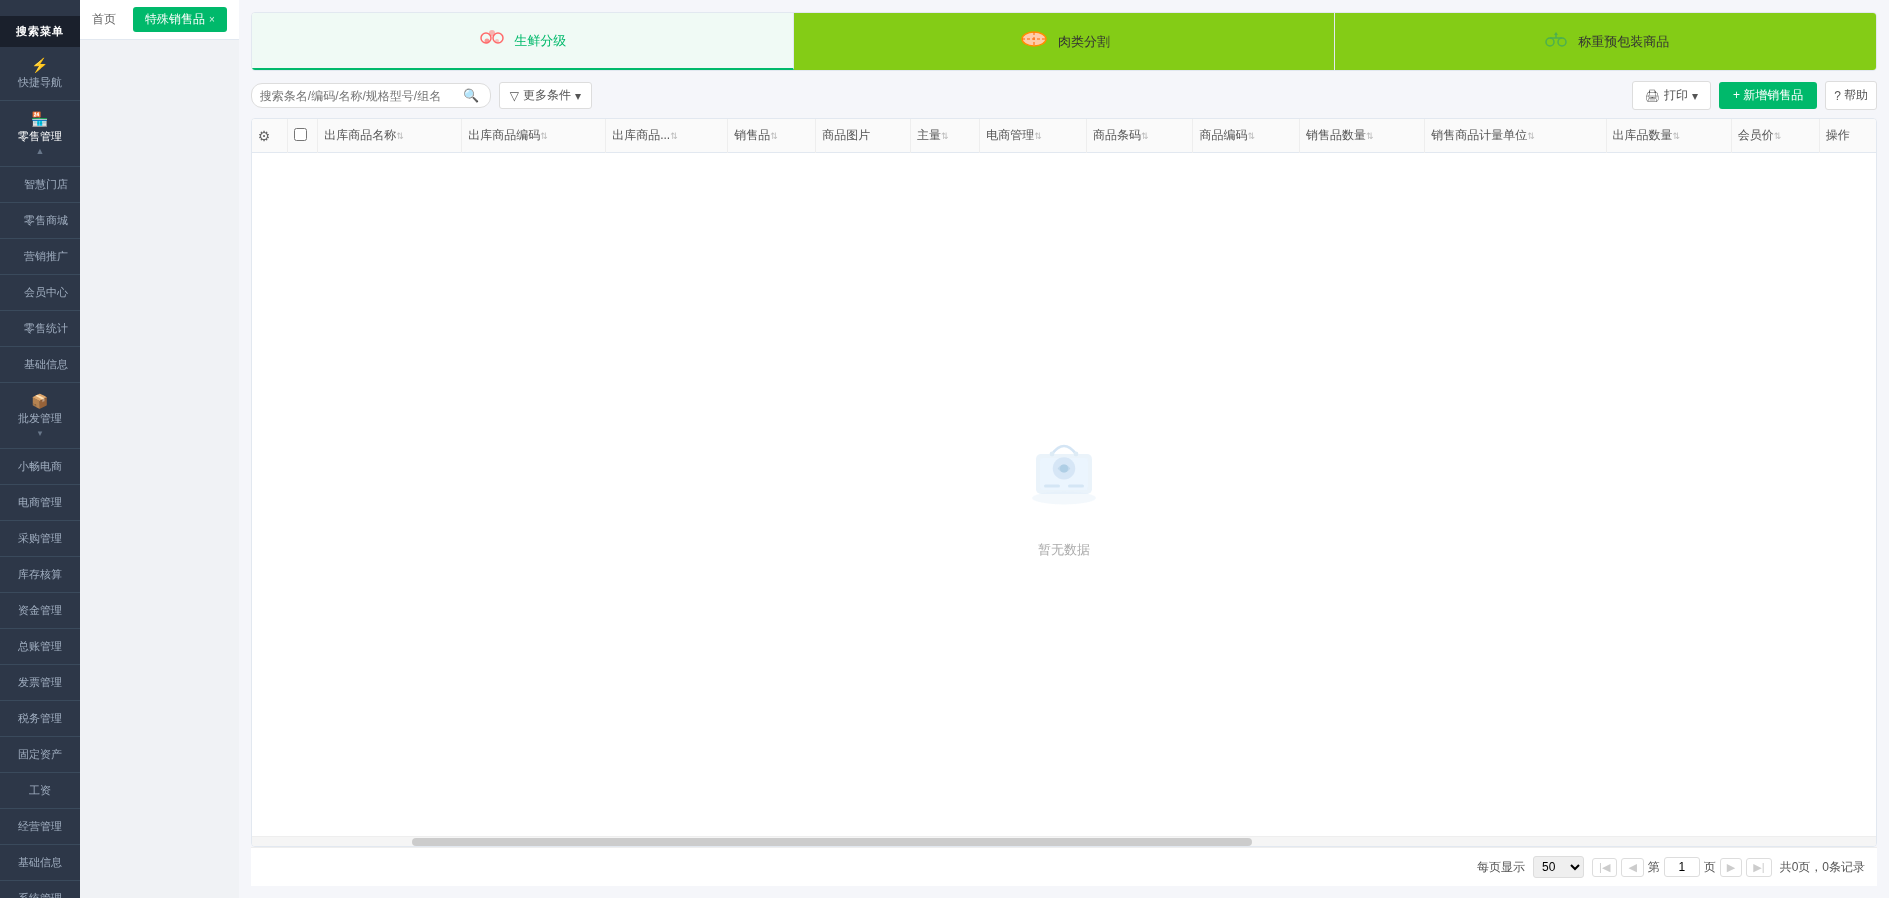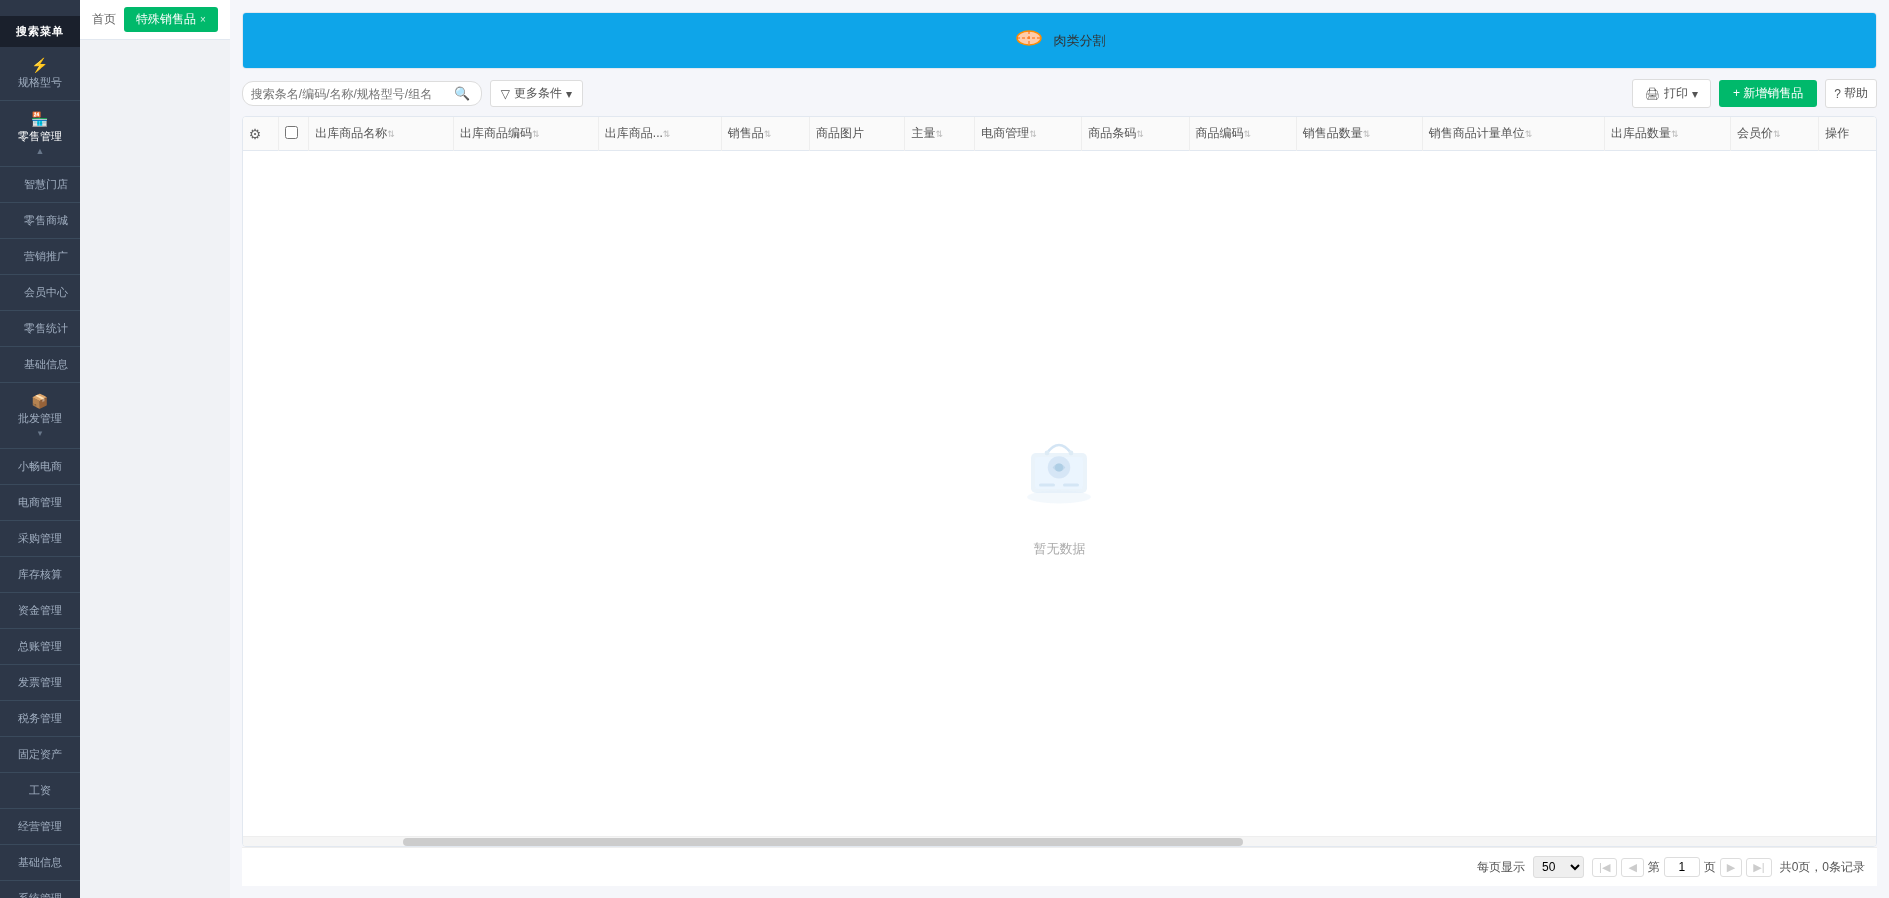--- a/index.html
+++ b/index.html
@@ -74,20 +74,21 @@
     .topbar-tab {
       background: #00b96b;
       color: #fff;
       padding: 4px 12px;
       border-radius: 3px;
       font-size: 12px;
       display: flex;
       align-items: center;
       gap: 4px;
       cursor: pointer;
+      margin-left: 9px;
     }
     .topbar-tab .close-x {
       font-size: 10px;
       opacity: 0.8;
     }
 
     
     .content {
       flex: 1;
       padding: 12px;
@@ -111,21 +112,21 @@
       flex: 1;
       padding: 14px 8px;
       display: flex;
       align-items: center;
       justify-content: center;
       gap: 8px;
       cursor: pointer;
       border-right: 1px solid #e2e8f0;
       font-size: 13px;
       color: #333;
-      background: #0ea5e9;
+      background: #84cc16;
     }
     .cat-tab:last-child { border-right: none; }
     .cat-tab.active {
       background: #f0faf5;
       border-bottom: 2px solid #00b96b;
       color: #00b96b;
     }
     .cat-tab .tab-icon { font-size: 20px; }
 
     
@@ -331,21 +332,21 @@
     .empty-svg { width: 100px; height: 80px; }
   </style>
 </head>
 <body>
 
 <div class="sidebar">
   <div class="sidebar-logo">搜索菜单</div>
 
   <div class="sidebar-item">
     <span class="icon">⚡</span>
-    <span>规格型号</span>
+    <span>快捷导航</span>
   </div>
 
   <div class="sidebar-item active" style="color:#fff;">
     <span class="icon">🏪</span>
     <span>零售管理</span>
     <span class="arrow">▲</span>
   </div>
 
   <div class="sidebar-item" style="padding-left:16px;">
     <span>智慧门店</span>
@@ -420,32 +421,56 @@
     <div class="topbar-tab">
       <span>特殊销售品</span>
       <span class="close-x">×</span>
     </div>
   </div>
 
   <div class="content">
 
     <div class="category-tabs">
 
+      <div class="cat-tab active">
+        <span class="tab-icon">
+          <svg width="28" height="22" viewBox="0 0 28 22">
+            <circle cx="8" cy="11" r="5" fill="none" stroke="#ff6b6b" stroke-width="1.5"></circle>
+            <circle cx="20" cy="11" r="5" fill="none" stroke="#ff6b6b" stroke-width="1.5"></circle>
+            <circle cx="14" cy="6" r="3" fill="#ff6b6b" opacity="0.5"></circle>
+            <circle cx="9" cy="14" r="2.5" fill="#ff6b6b" opacity="0.7"></circle>
+            <circle cx="19" cy="14" r="2" fill="#ff6b6b" opacity="0.4"></circle>
+          </svg>
+        </span>
+        <span>生鲜分级</span>
+      </div>
 
       <div class="cat-tab">
         <span class="tab-icon">
           <svg width="32" height="22" viewBox="0 0 32 22">
             <ellipse cx="16" cy="11" rx="12" ry="7" fill="#ffccaa" stroke="#ff8c00" stroke-width="1.5"></ellipse>
             <line x1="4" y1="11" x2="28" y2="11" stroke="#ff6600" stroke-width="1" stroke-dasharray="3,2"></line>
             <line x1="16" y1="4" x2="16" y2="18" stroke="#ff6600" stroke-width="1" stroke-dasharray="3,2"></line>
           </svg>
         </span>
         <span>肉类分割</span>
       </div>
 
+      <div class="cat-tab">
+        <span class="tab-icon">
+          <svg width="28" height="22" viewBox="0 0 28 22">
+            <circle cx="8" cy="14" r="4" fill="none" stroke="#4caf50" stroke-width="1.5"></circle>
+            <circle cx="20" cy="14" r="4" fill="none" stroke="#4caf50" stroke-width="1.5"></circle>
+            <line x1="8" y1="10" x2="20" y2="10" stroke="#4caf50" stroke-width="1.5"></line>
+            <line x1="14" y1="10" x2="14" y2="6" stroke="#4caf50" stroke-width="1.5"></line>
+            <polygon points="14,4 12,7 16,7" fill="#4caf50"></polygon>
+          </svg>
+        </span>
+        <span>称重预包装商品</span>
+      </div>
 
     </div>
 
     <div class="toolbar">
       <div class="toolbar-left">
         <div class="search-box">
           <input type="text" placeholder="搜索条名/编码/名称/规格型号/组名" style="">
           <span class="search-icon">🔍</span>
         </div>
         <button class="filter-btn">

